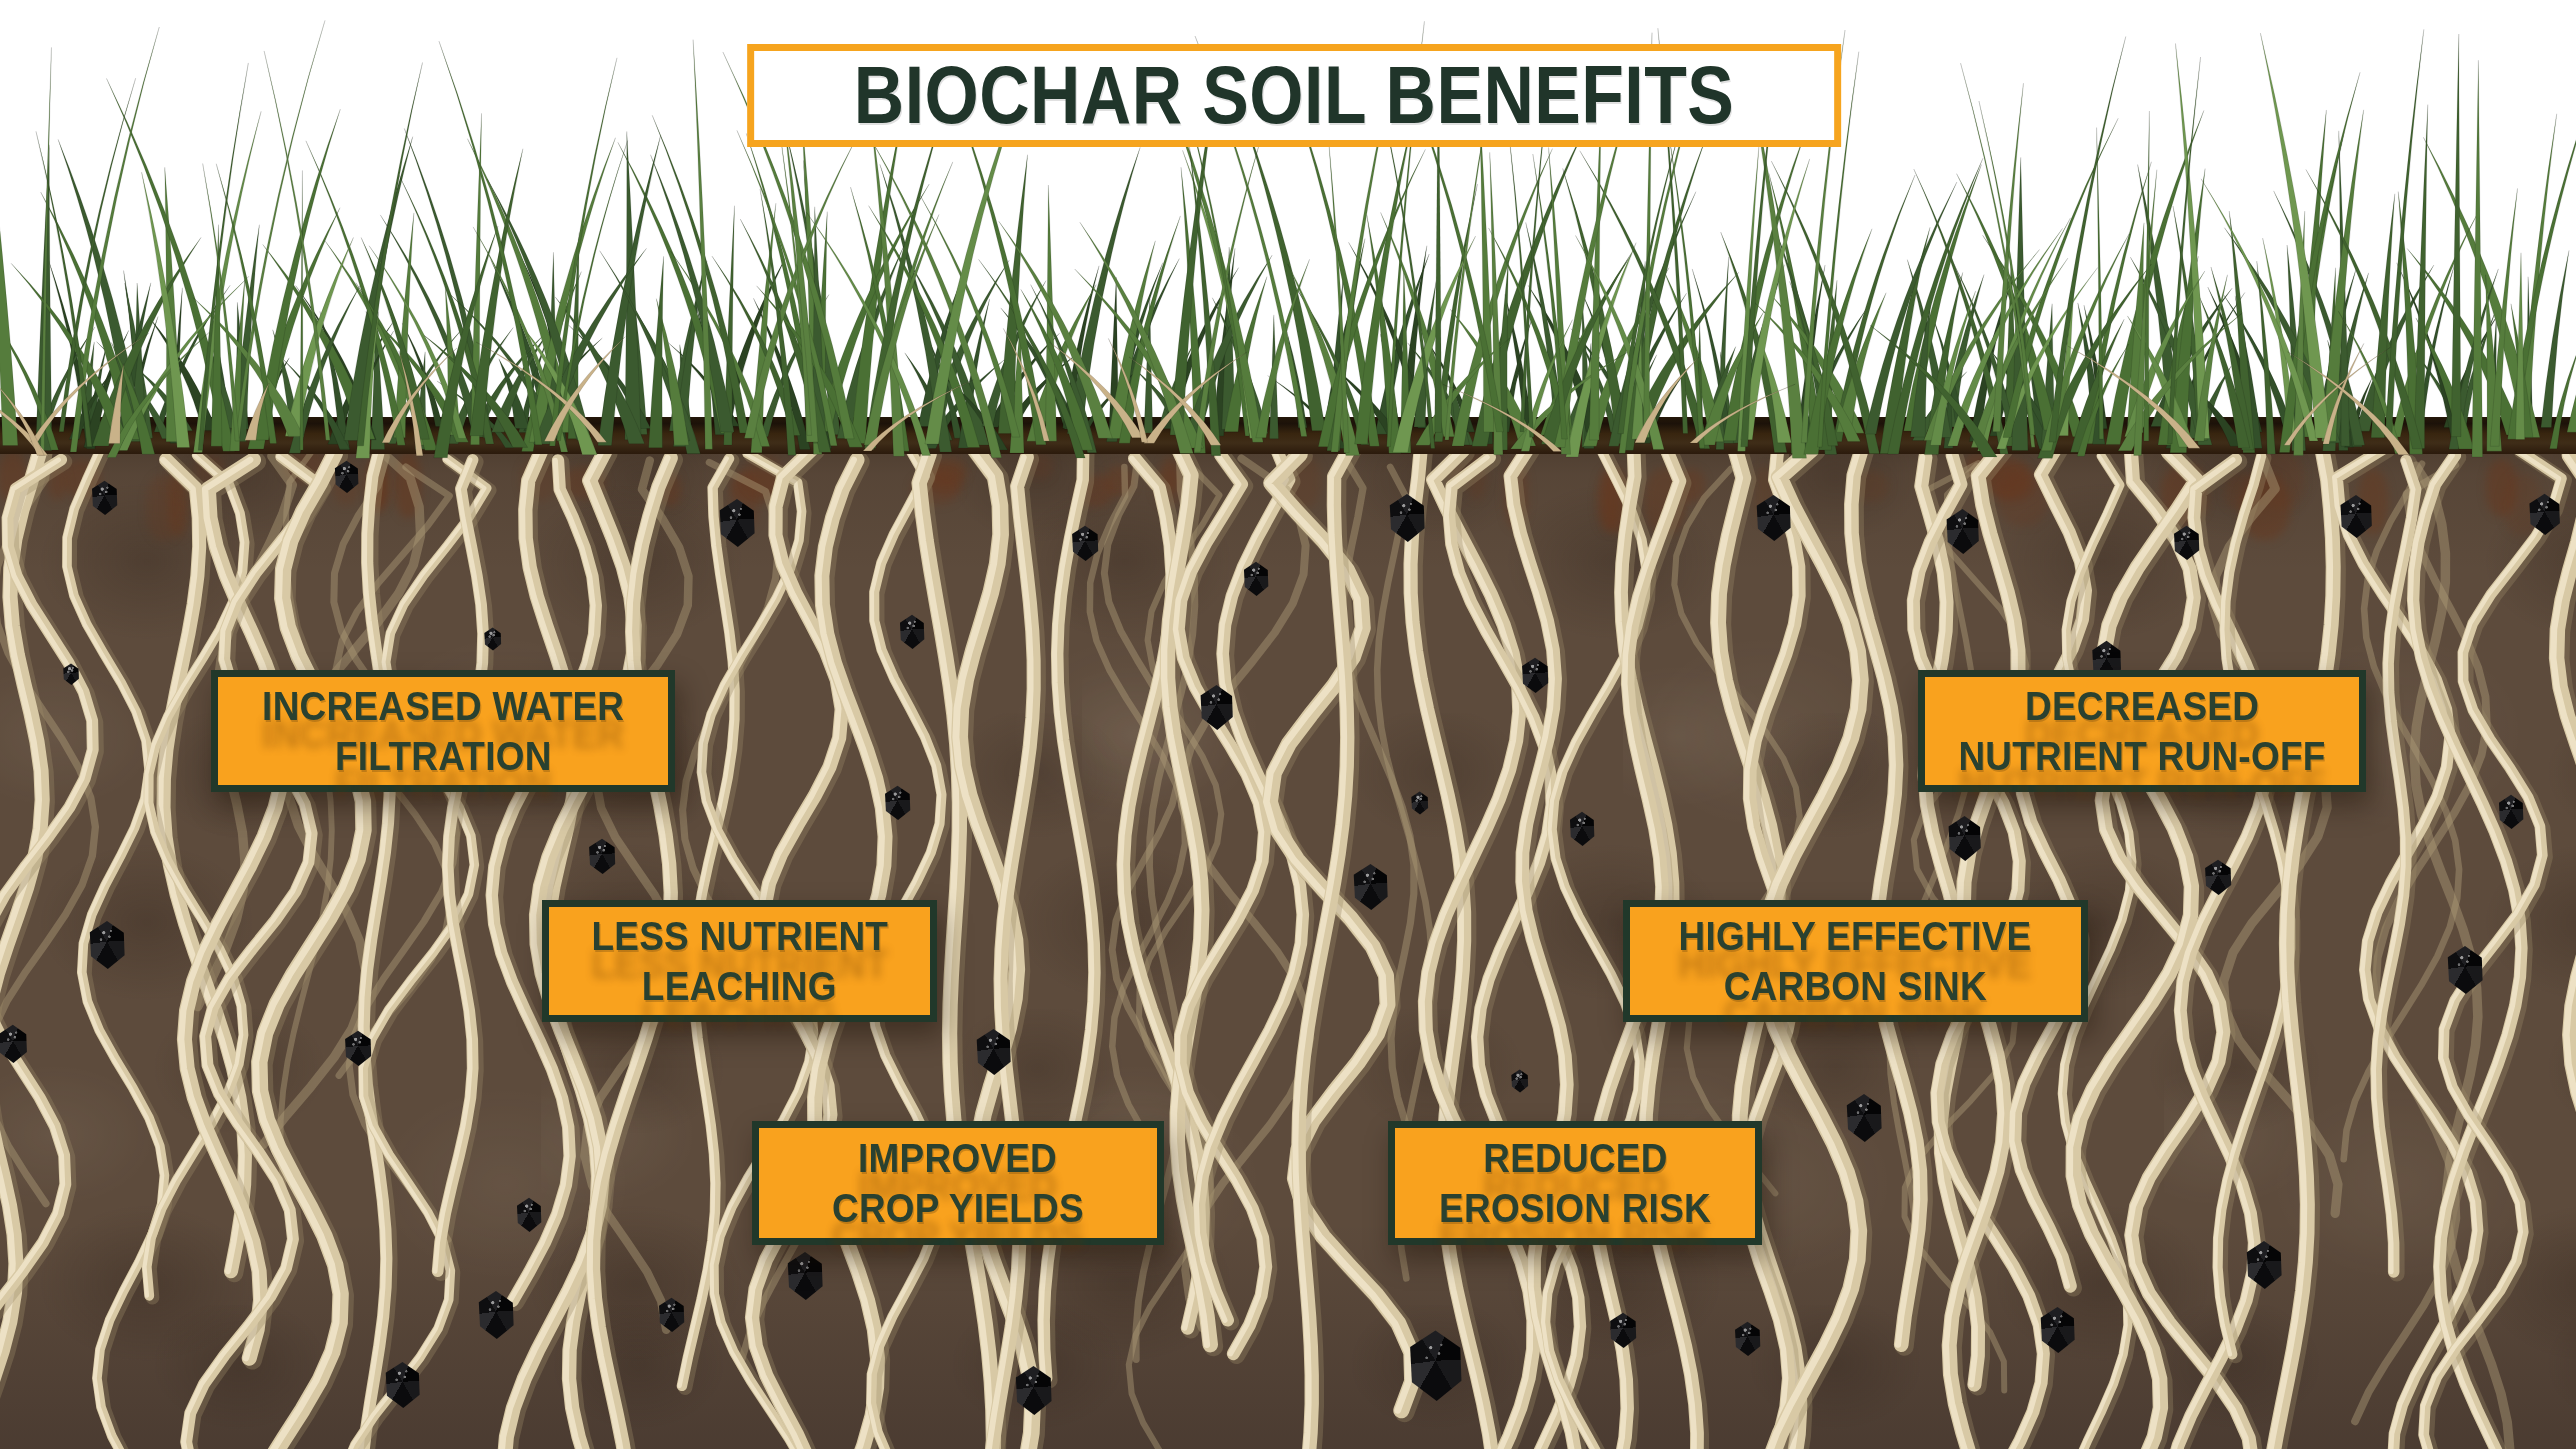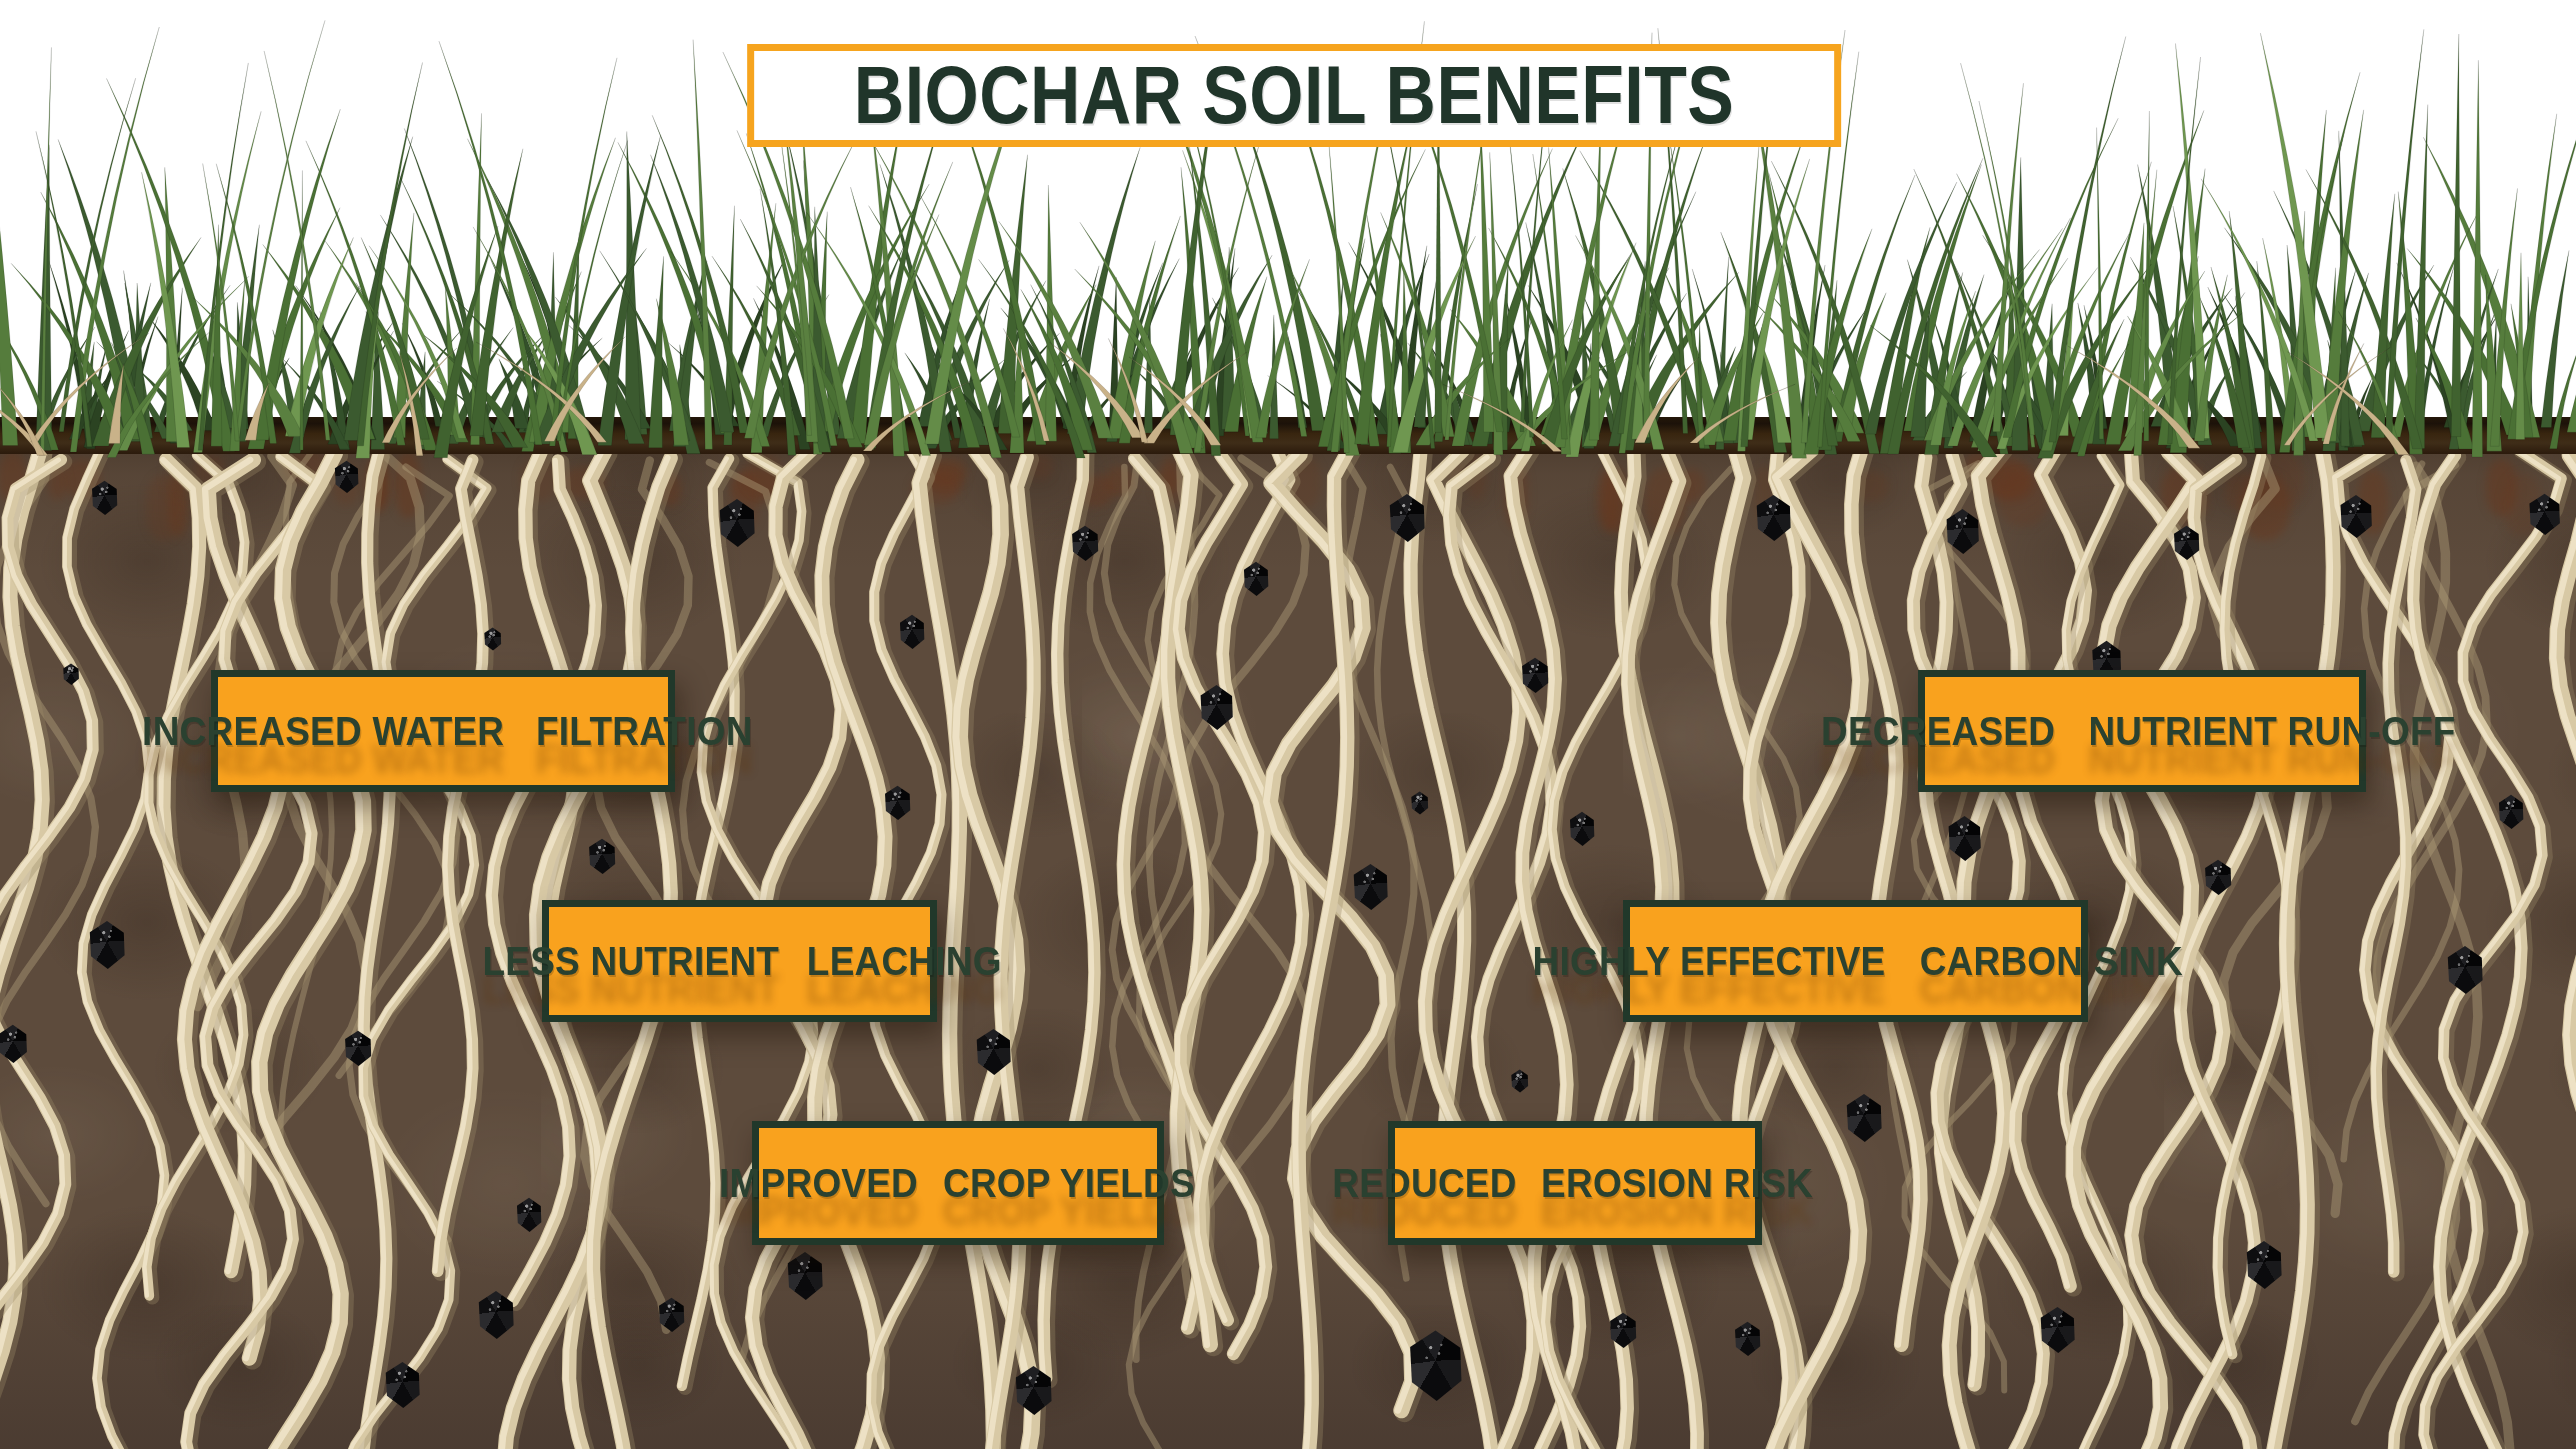--- a/index.html
+++ b/index.html
@@ -31,21 +31,21 @@
     background:linear-gradient(180deg,#241709 0%,#1c1209 18%,#38250f 45%,#3f2d18 70%,#2b1a0c 100%);}
   #grass{position:absolute;top:0;left:0;z-index:6;}
   #title{position:absolute;top:44px;left:50%;transform:translateX(-50%);height:103px;z-index:20;
     background:#fff;border:7.7px solid var(--title-border,#F6A41E);box-sizing:border-box;
     display:flex;align-items:center;justify-content:center;padding:0 28px;}
   #title span{display:inline-block;font-weight:700;font-size:81px;line-height:1;letter-spacing:0.6px;
     color:var(--title-text,#20352A);transform:scaleX(.86);white-space:nowrap;
     text-shadow:1.3px 1.9px 0 rgba(0,0,0,.12);}
   .label{position:absolute;z-index:20;background:var(--label-fill,#F9A21E);
     border:7.7px solid var(--label-border,#21382A);box-sizing:border-box;
-    display:flex;align-items:center;justify-content:center;
+    display:flex;flex-direction:column;align-items:center;justify-content:center;
     box-shadow:6.4px 14px 26px rgba(25,12,0,.42);}
   .label span{display:block;font-weight:700;font-size:41px;line-height:50px;letter-spacing:0.3px;
     color:var(--label-text,#2A4130);transform:scaleX(.9);white-space:nowrap;
     text-shadow:0 28px 9px rgba(95,50,0,.33), 1.3px 1.9px 0.6px rgba(0,0,0,.18);}
 </style>
 </head>
 <body>
 
 <div id="stage">
   <div id="sky"></div>

